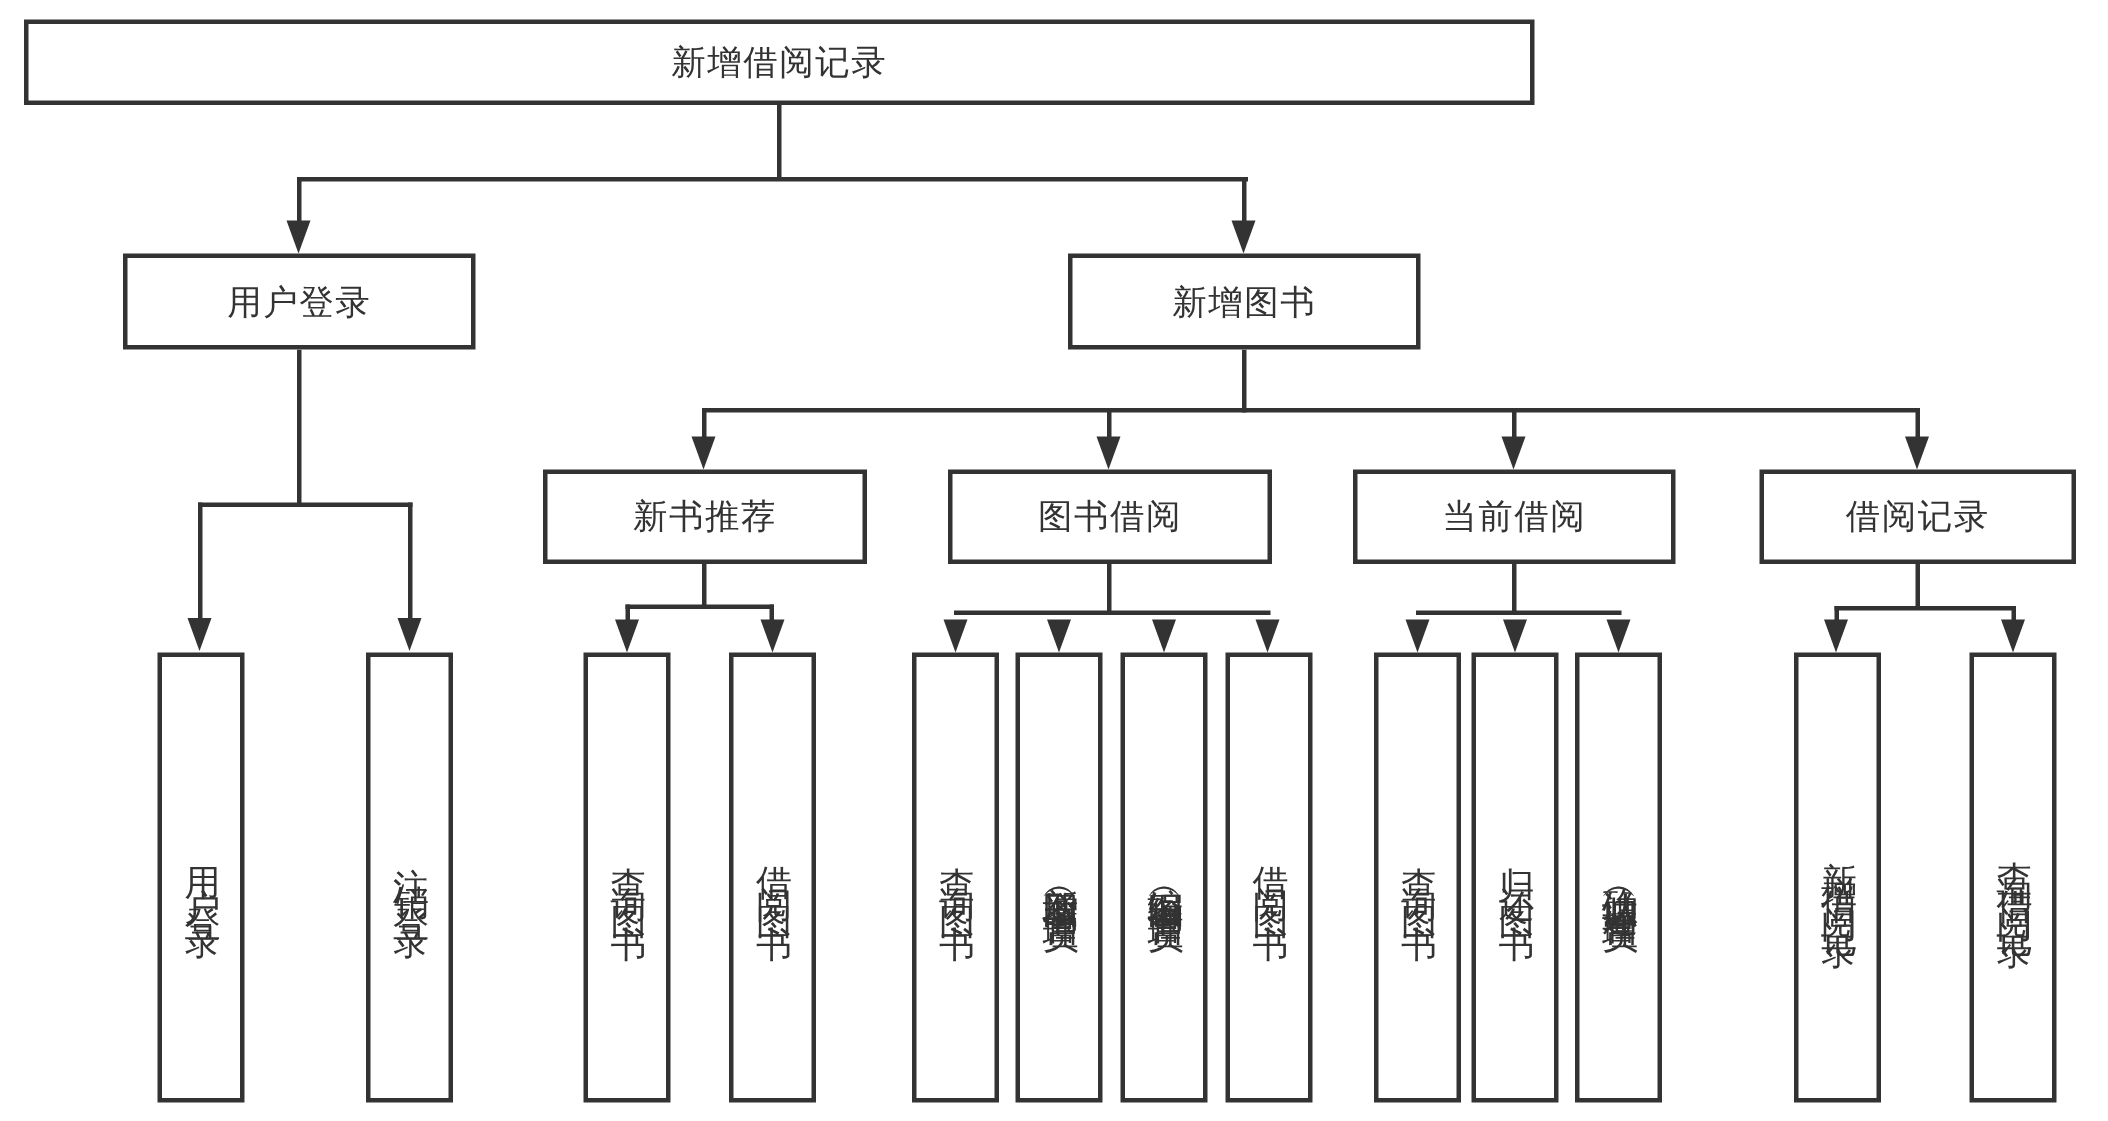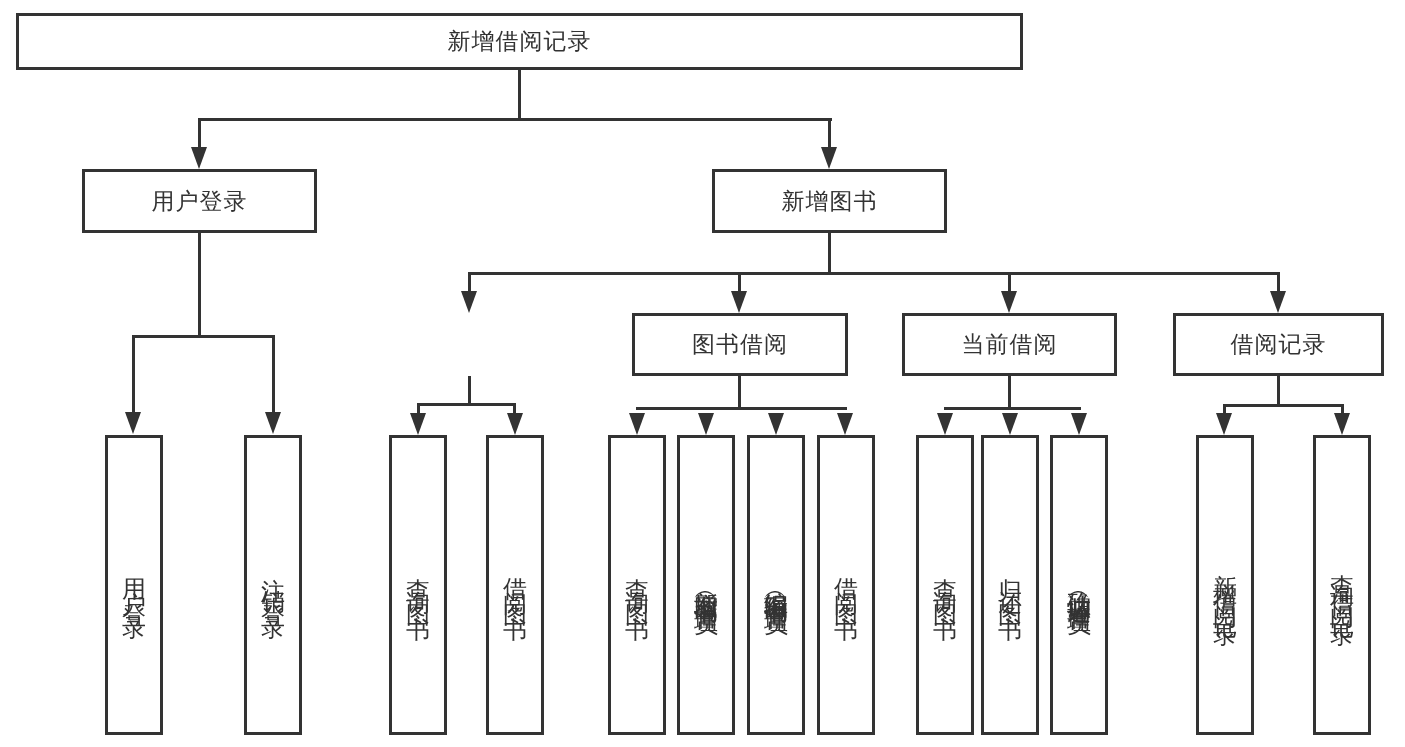--- a/index.html
+++ b/index.html
@@ -110,20 +110,23 @@
   <div class="ln" style="left:468px; top:272px; width:812px; height:3px;"></div>
   <div class="ln" style="left:468px; top:272px; width:3px; height:21px;"></div>
   <div class="ah" style="left:461px; top:291px;"></div>
   <div class="ln" style="left:738px; top:272px; width:3px; height:21px;"></div>
   <div class="ah" style="left:731px; top:291px;"></div>
   <div class="ln" style="left:1008px; top:272px; width:3px; height:21px;"></div>
   <div class="ah" style="left:1001px; top:291px;"></div>
   <div class="ln" style="left:1277px; top:272px; width:3px; height:21px;"></div>
   <div class="ah" style="left:1270px; top:291px;"></div>
 
+  <div class="hbox" style="left:362px; top:313px; width:216px; height:63px;">
+    <span>新书推荐</span>
+  </div>
   <div class="hbox" style="left:632px; top:313px; width:216px; height:63px;">
     <span>图书借阅</span>
   </div>
   <div class="hbox" style="left:902px; top:313px; width:215px; height:63px;">
     <span>当前借阅</span>
   </div>
   <div class="hbox" style="left:1173px; top:313px; width:211px; height:63px;">
     <span>借阅记录</span>
   </div>
 

